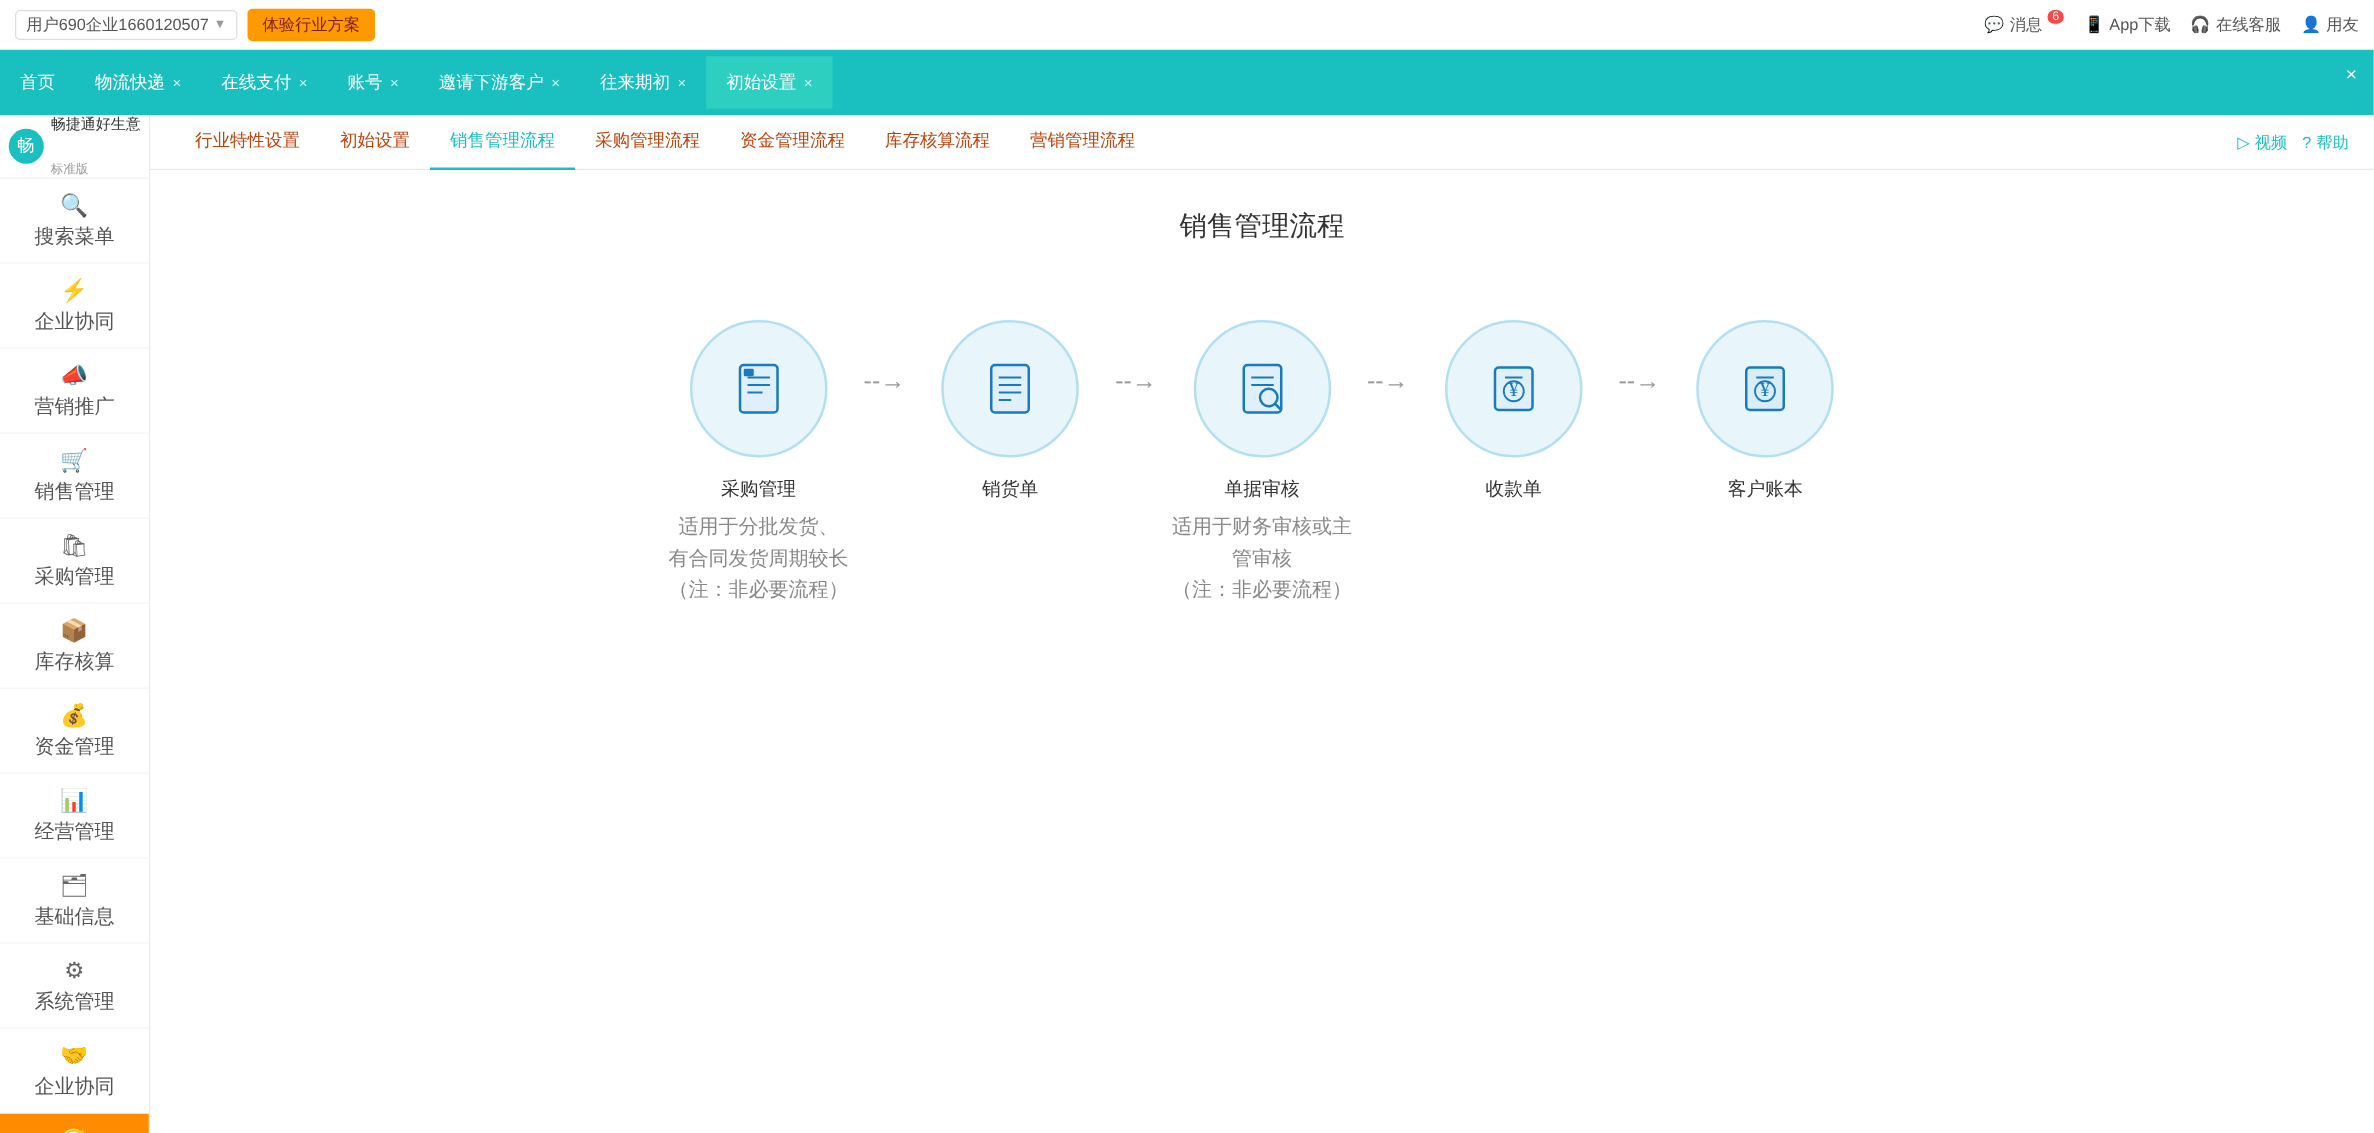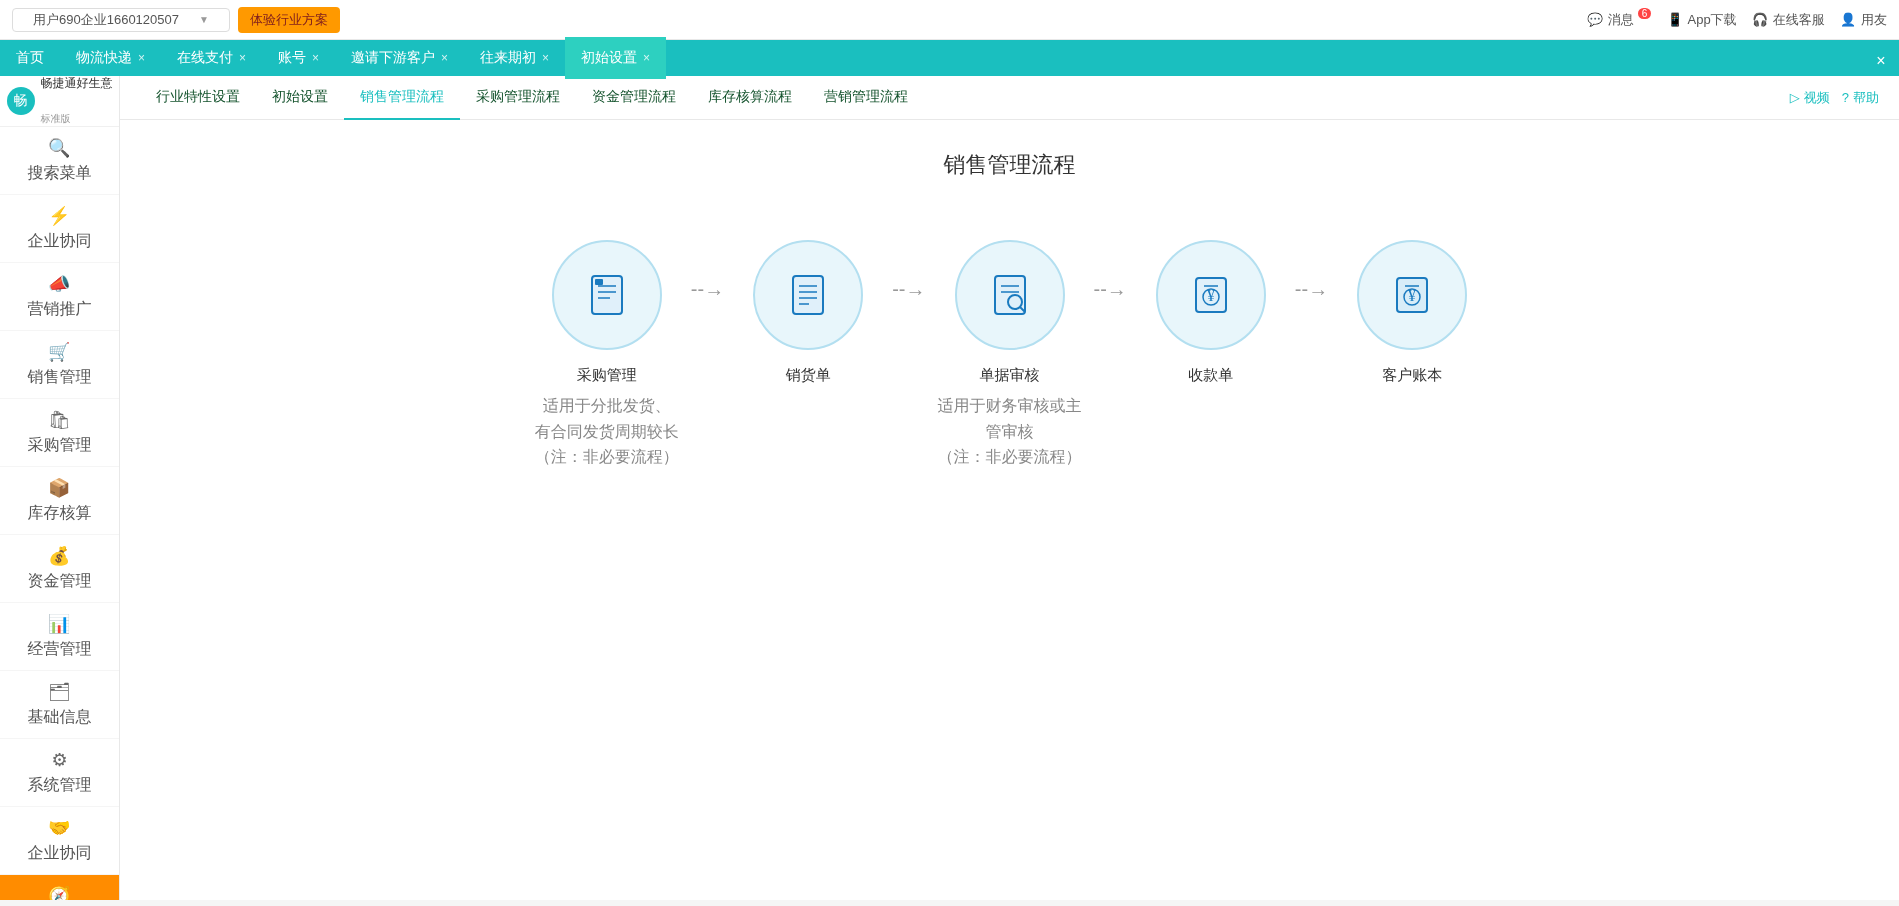--- a/index.html
+++ b/index.html
@@ -6,37 +6,37 @@
     body { font-family: "Microsoft YaHei", "PingFang SC", sans-serif; font-size: 14px; color: #333; background: #f5f5f5; height: 906px; overflow: hidden; }
 
     
     .top-bar {
       display: flex; align-items: center; justify-content: space-between;
       background: #fff; height: 40px; padding: 0 12px;
       border-bottom: 1px solid #e8e8e8;
     }
     .top-bar-left { display: flex; align-items: center; gap: 8px; }
     .user-selector {
-      display: flex; align-items: center; gap: 20px;
-      border: 1px solid #ddd; border-radius: 4px; padding: 2px 20px;
+      display: flex; align-items: center; gap: 4px;
+      border: 1px solid #ddd; border-radius: 4px; padding: 2px 8px;
       font-size: 13px; cursor: pointer; color: #555;
     }
     .user-selector .chevron { color: #999; font-size: 10px; }
     .trial-btn {
       background: #f90; color: #7f1d1d; border: none; border-radius: 4px;
       padding: 4px 12px; font-size: 13px; cursor: pointer;
     }
     .top-bar-right { display: flex; align-items: center; gap: 16px; font-size: 13px; color: #555; }
     .top-bar-right span { cursor: pointer; display: flex; align-items: center; gap: 4px; }
     .badge { background: #f44; color: #fff; border-radius: 8px; font-size: 10px; padding: 0 4px; position: relative; top: -6px; }
 
     
     .nav-tabs-bar {
       background: #1abfbf; display: flex; align-items: center;
-      height: 36px; padding: 0 0 0 0; position: relative;
+      height: 52px; padding: 0 0 0 0; position: relative;
     }
     .nav-tab {
       color: #fff; padding: 0 16px; height: 42px; display: flex; align-items: center;
       font-size: 14px; cursor: pointer; gap: 4px; white-space: nowrap;
     }
     .nav-tab.active { background: rgba(255,255,255,0.2); }
     .nav-tab.highlighted { background: #2dd0c0; }
     .nav-tab .close-x { font-size: 12px; opacity: 0.8; margin-left: 2px; }
     .nav-close-btn {
       position: absolute; right: 0; top: 0; height: 42px; width: 36px;
@@ -75,21 +75,21 @@
     
     .content-area { flex: 1; background: #fff; overflow-y: auto; }
 
     
     .sub-tabs {
       display: flex; align-items: center; border-bottom: 1px solid #e8e8e8;
       padding: 0 20px; height: 44px; gap: 0;
     }
     .sub-tab {
       padding: 0 16px; height: 44px; display: flex; align-items: center;
-      font-size: 14px; color: #14532d; cursor: pointer; border-bottom: 2px solid transparent;
+      font-size: 14px; color: #c2410c; cursor: pointer; border-bottom: 2px solid transparent;
       white-space: nowrap;
     }
     .sub-tab.active { color: #1abfbf; border-bottom-color: #1abfbf; }
 
     .sub-tabs-right {
       margin-left: auto; display: flex; align-items: center; gap: 12px;
       font-size: 13px; color: #1abfbf;
     }
     .sub-tabs-right span { cursor: pointer; display: flex; align-items: center; gap: 4px; }
 

